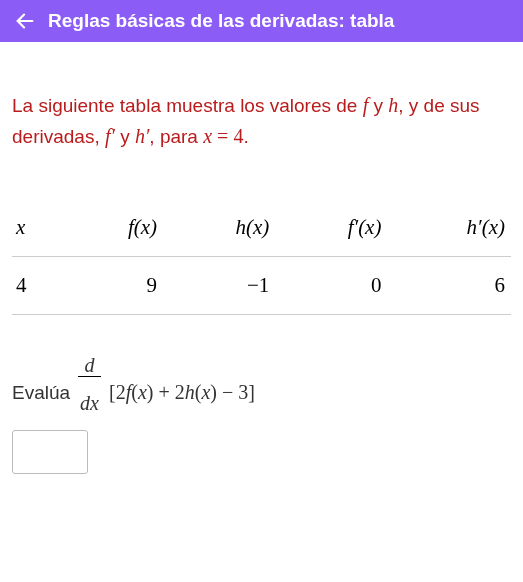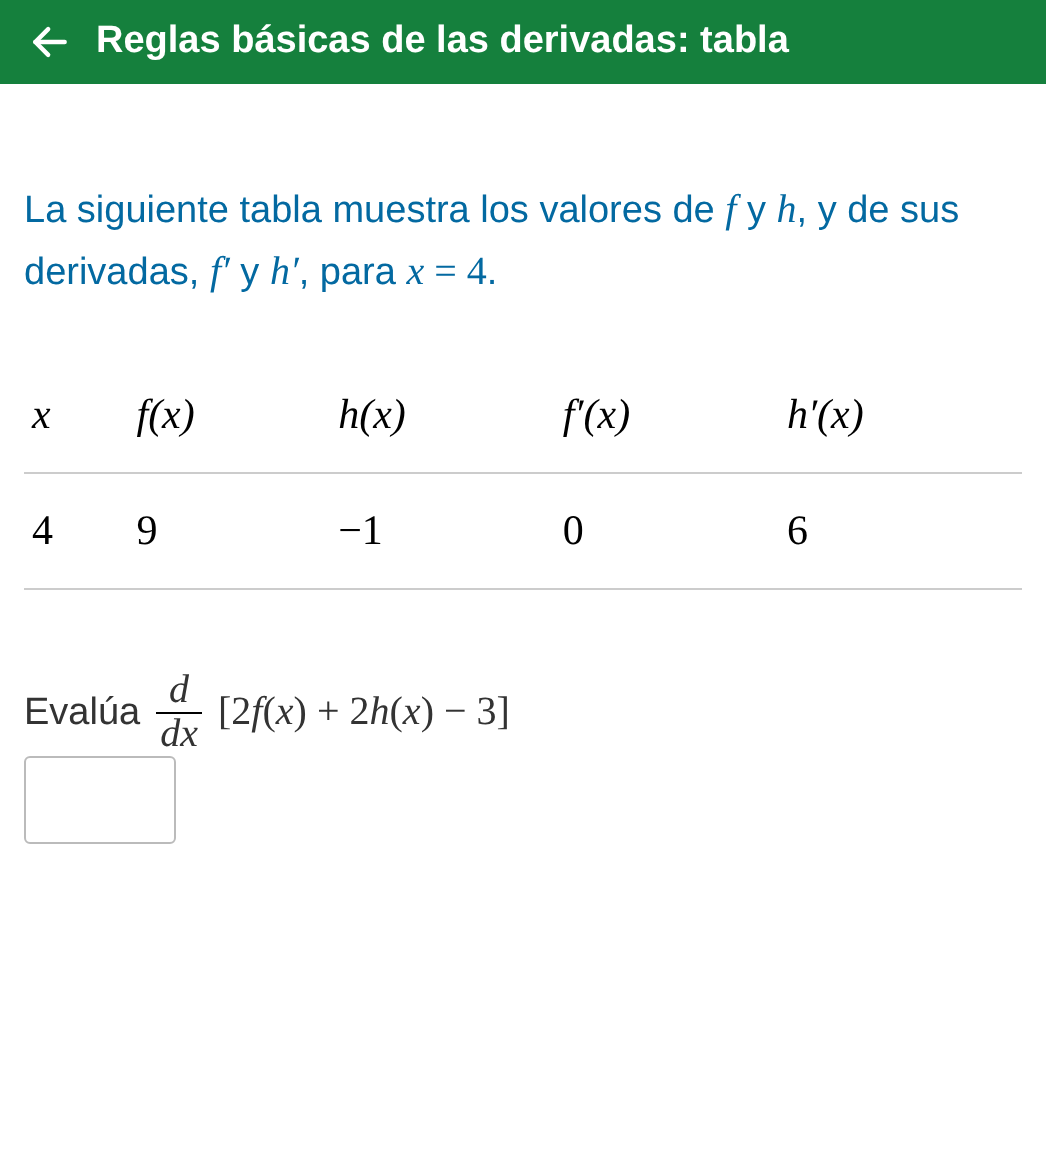--- a/index.html
+++ b/index.html
@@ -8,61 +8,61 @@
       box-sizing: border-box;
     }
     body {
       font-family: -apple-system, BlinkMacSystemFont, 'Segoe UI', Arial, sans-serif;
       width: 523px;
       height: 582px;
       overflow: hidden;
       background: #fff;
     }
     .header {
-      background: #15803d;
+      background: #8b5cf6;
       color: #fff;
       padding: 10px 14px;
       display: flex;
       align-items: flex-start;
       gap: 12px;
       font-size: 19px;
       font-weight: 700;
     }
     .back-arrow {
       display: inline-flex;
       align-items: center;
       justify-content: center;
       cursor: pointer;
     }
     .content {
       padding: 48px 12px 0 12px;
     }
     .intro {
       font-size: 19px;
-      color: #0369a1;
+      color: #b91c1c;
       line-height: 1.5;
-      margin-bottom: 28px;
+      margin-bottom: 48px;
     }
     .intro .mathit {
       font-family: 'Times New Roman', Georgia, serif;
       font-style: italic;
       font-size: 20px;
     }
     .intro .mathnorm {
       font-family: 'Times New Roman', Georgia, serif;
       font-style: normal;
       font-size: 20px;
     }
     .tbl {
       width: 100%;
       border-collapse: collapse;
       margin-bottom: 40px;
     }
     .tbl th, .tbl td {
-      text-align: left;
+      text-align: right;
       padding: 16px 6px;
       font-weight: 400;
     }
     .tbl th {
       font-family: 'Times New Roman', Georgia, serif;
       font-size: 21px;
       font-style: italic;
       border-bottom: 1px solid #ccc;
       color: #000;
     }
@@ -97,21 +97,21 @@
       font-size: 20px;
       line-height: 1.05;
       vertical-align: middle;
       margin: 0 2px;
     }
     .frac .num {
       padding: 0 2px;
     }
     .frac .den {
       border-top: 1px solid #000;
-      padding: 0 2px;
+      padding: 16px 2px;
     }
     .math-expr {
       font-family: 'Times New Roman', Georgia, serif;
       font-size: 20px;
       white-space: nowrap;
       text-align: center;
     }
     .math-expr .it {
       font-style: italic;
     }

